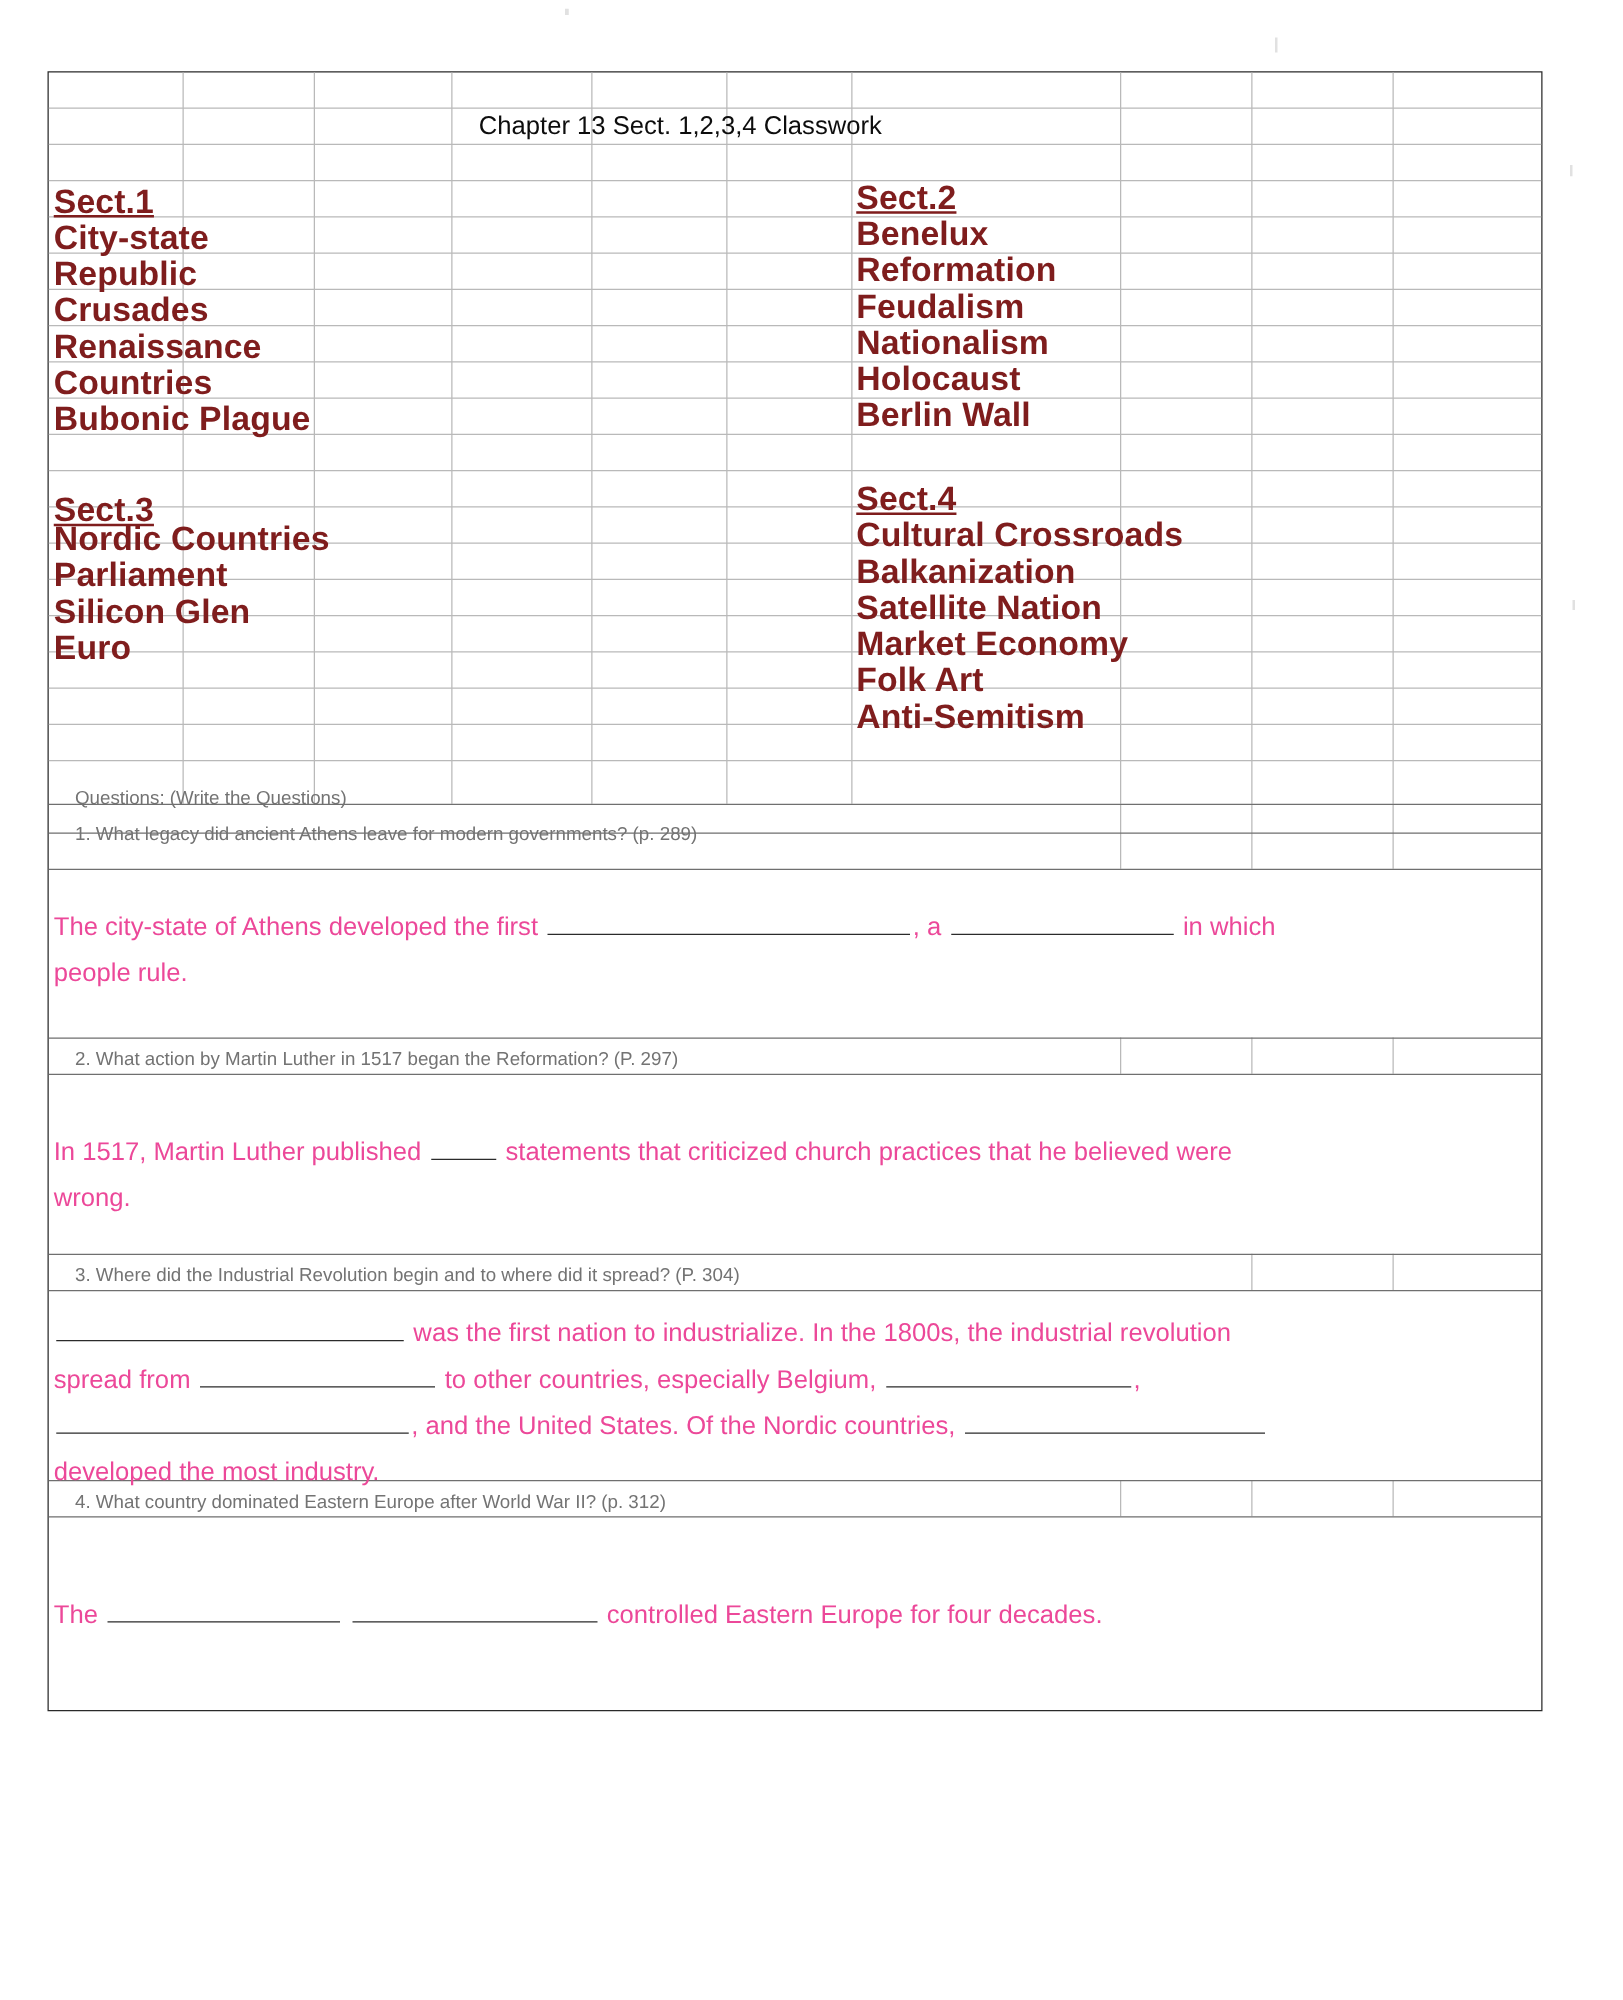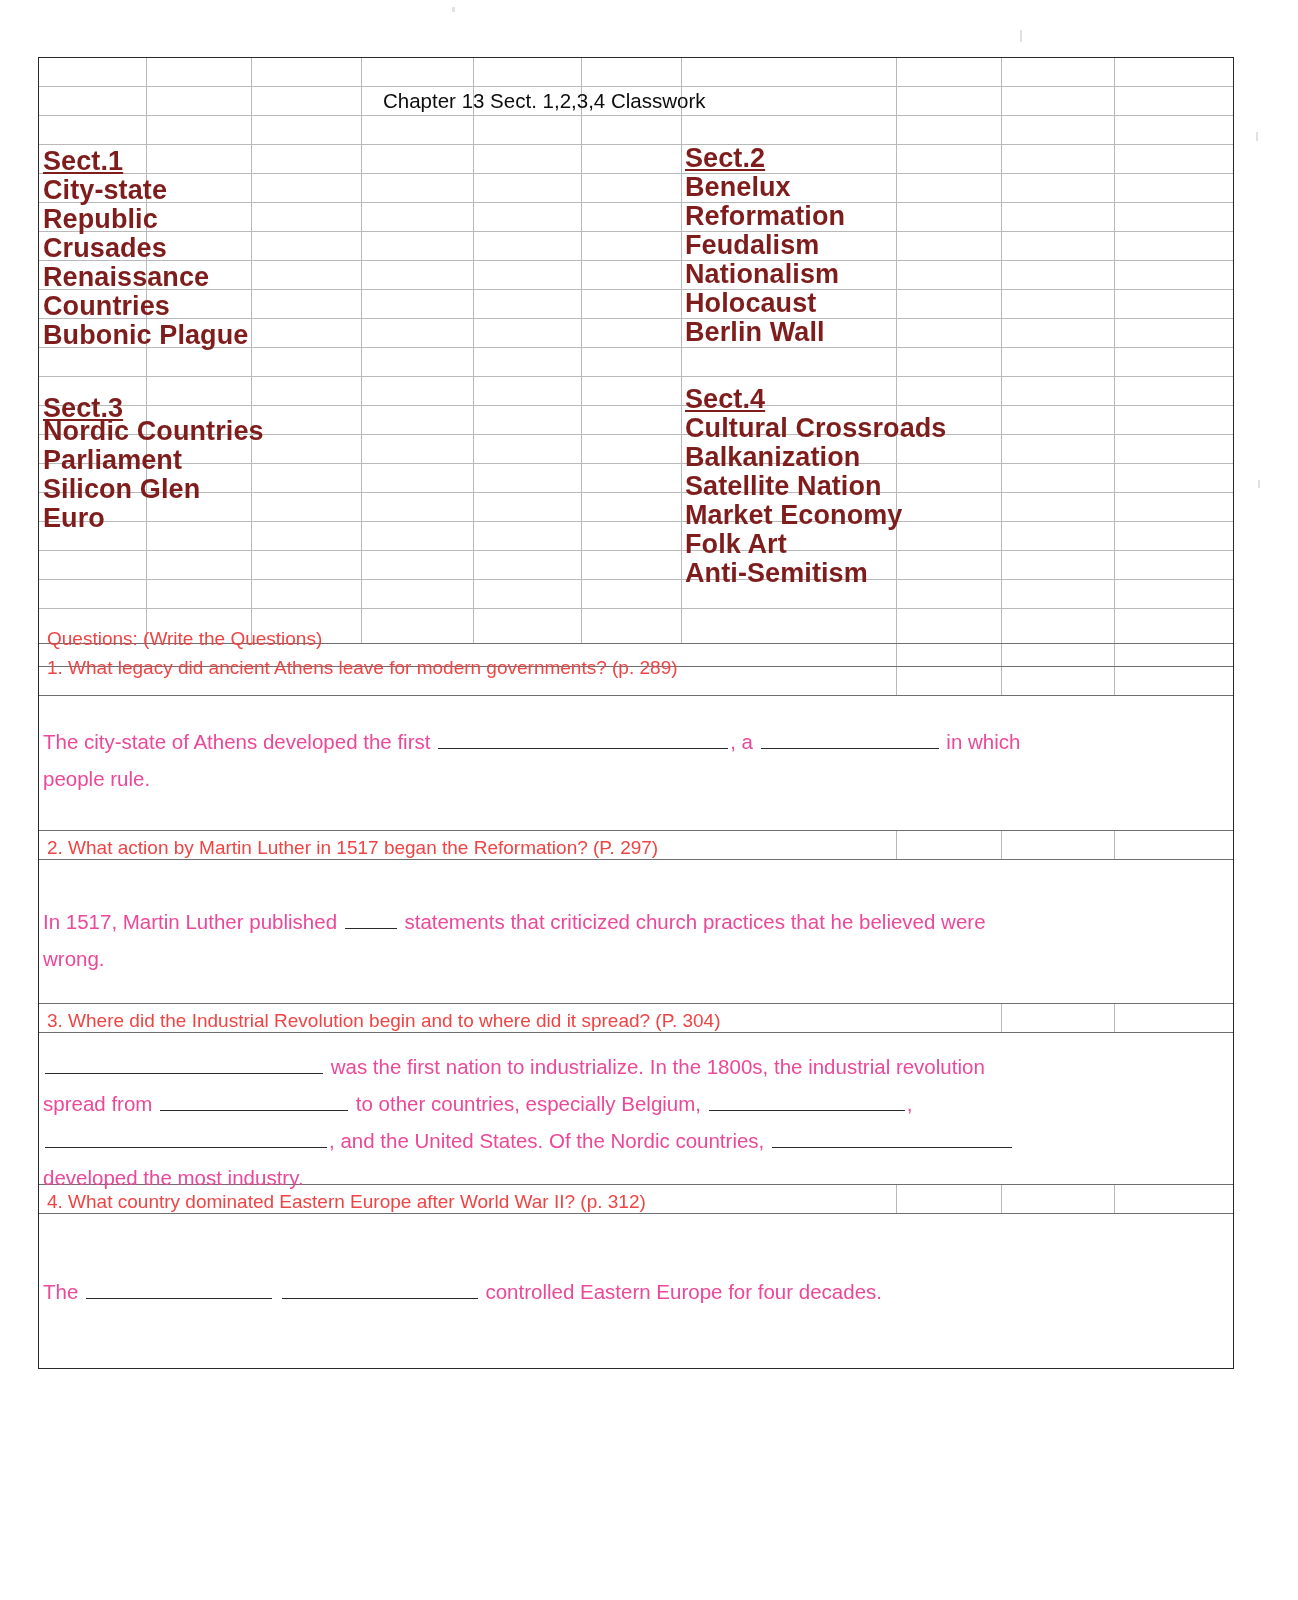--- a/index.html
+++ b/index.html
@@ -70,24 +70,24 @@
     position: absolute;
     font-size: 20.5px;
     line-height: 29px;
     color: #0d0d0d;
     white-space: nowrap;
   }
 
   
   .qrow {
     position: absolute;
-    left: 8px;
-    font-size: 19px;
+    left: 21px;
+    font-size: 15px;
     line-height: 29px;
-    color: #ef4444;
+    color: #737373;
     white-space: nowrap;
   }
   .ansblock {
     position: absolute;
     left: 4px;
     right: 10px;
     font-size: 20.5px;
     line-height: 37px;
     color: #ec4899;
   }

